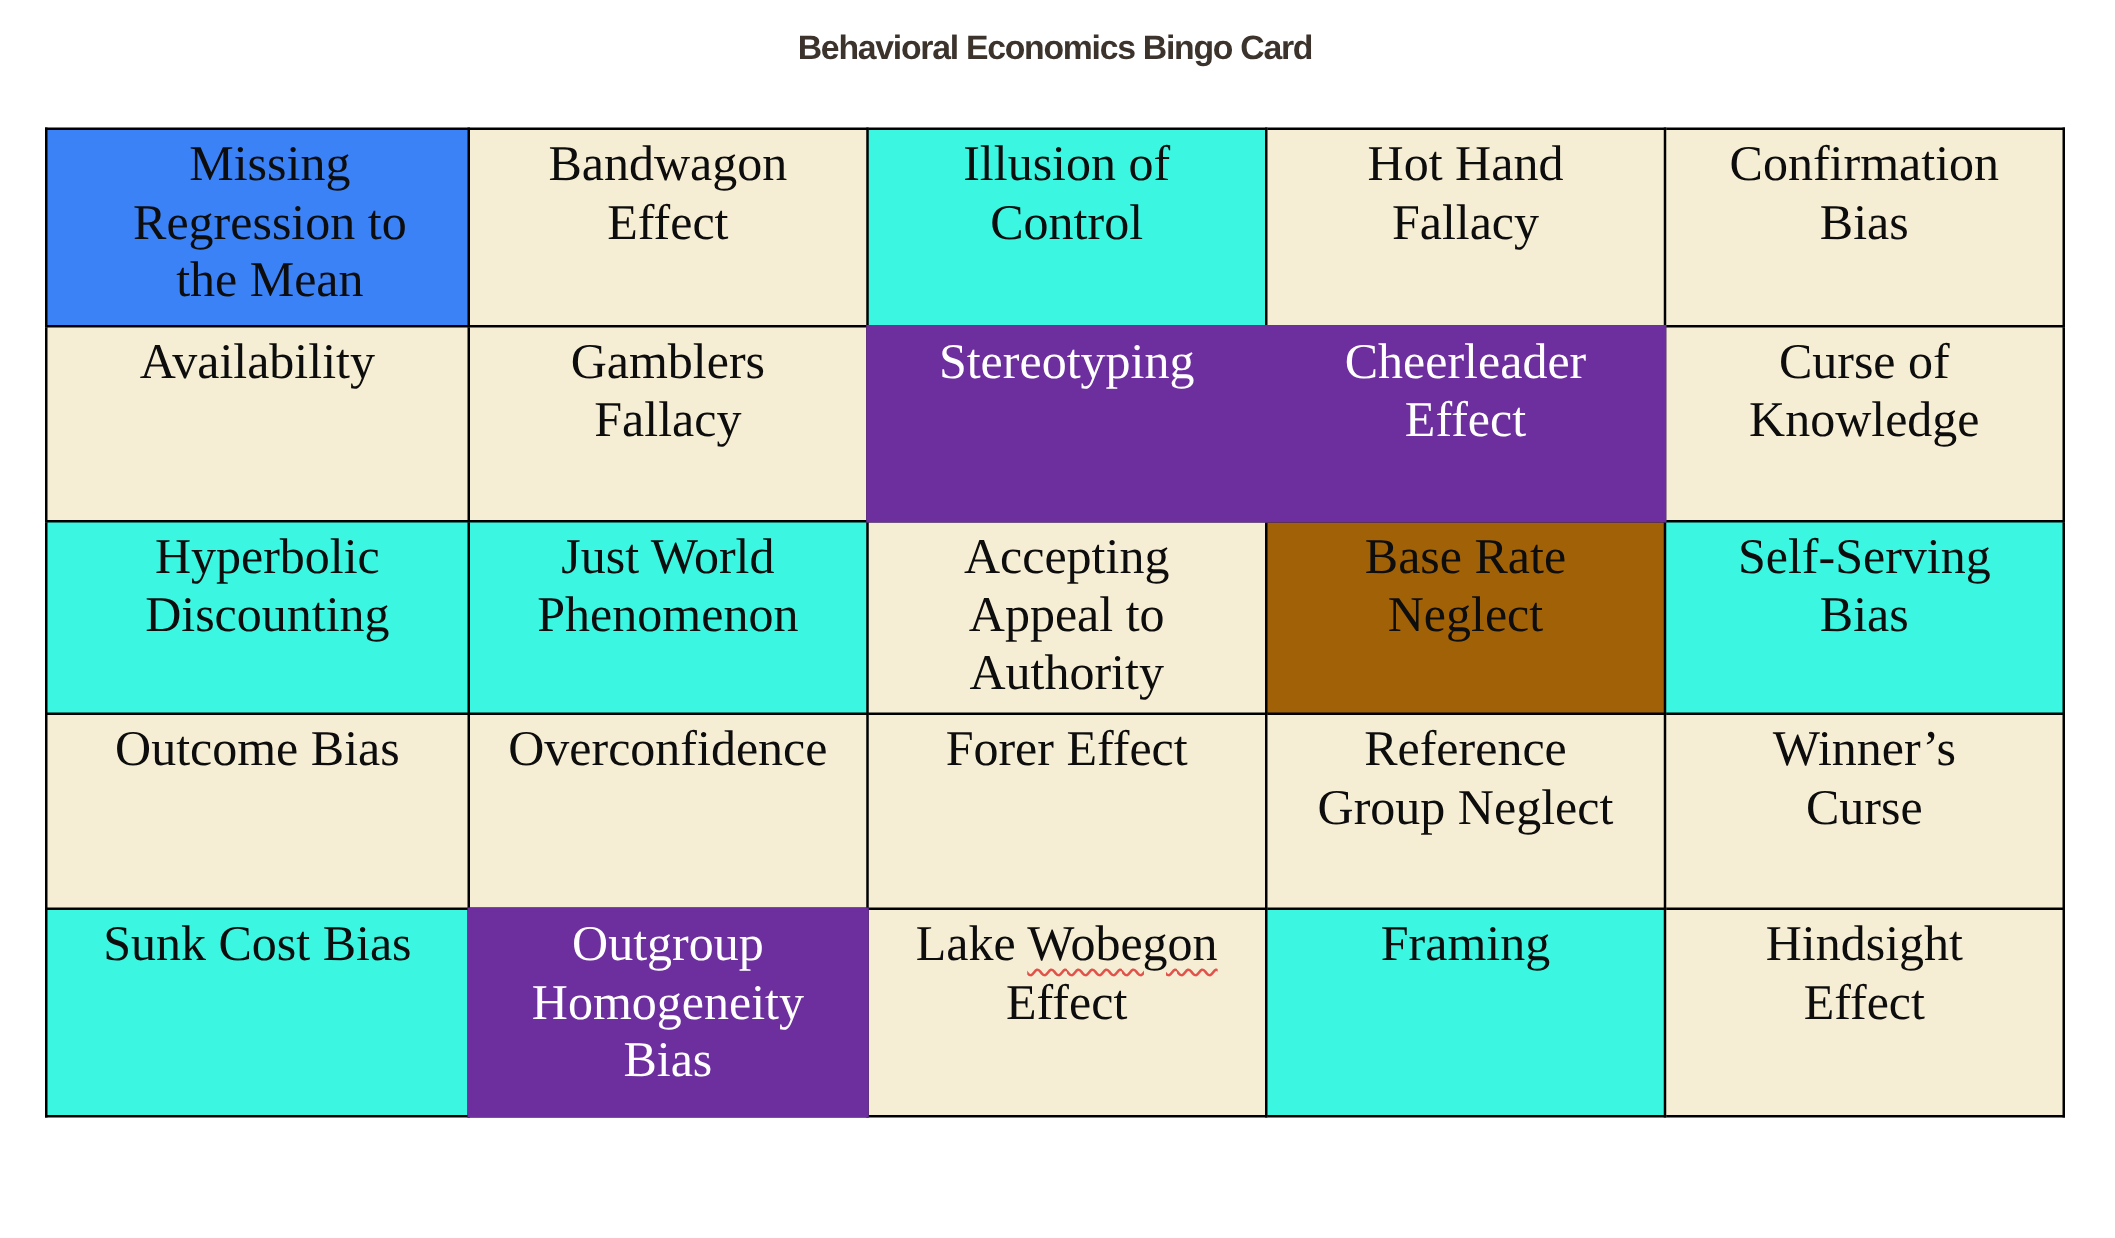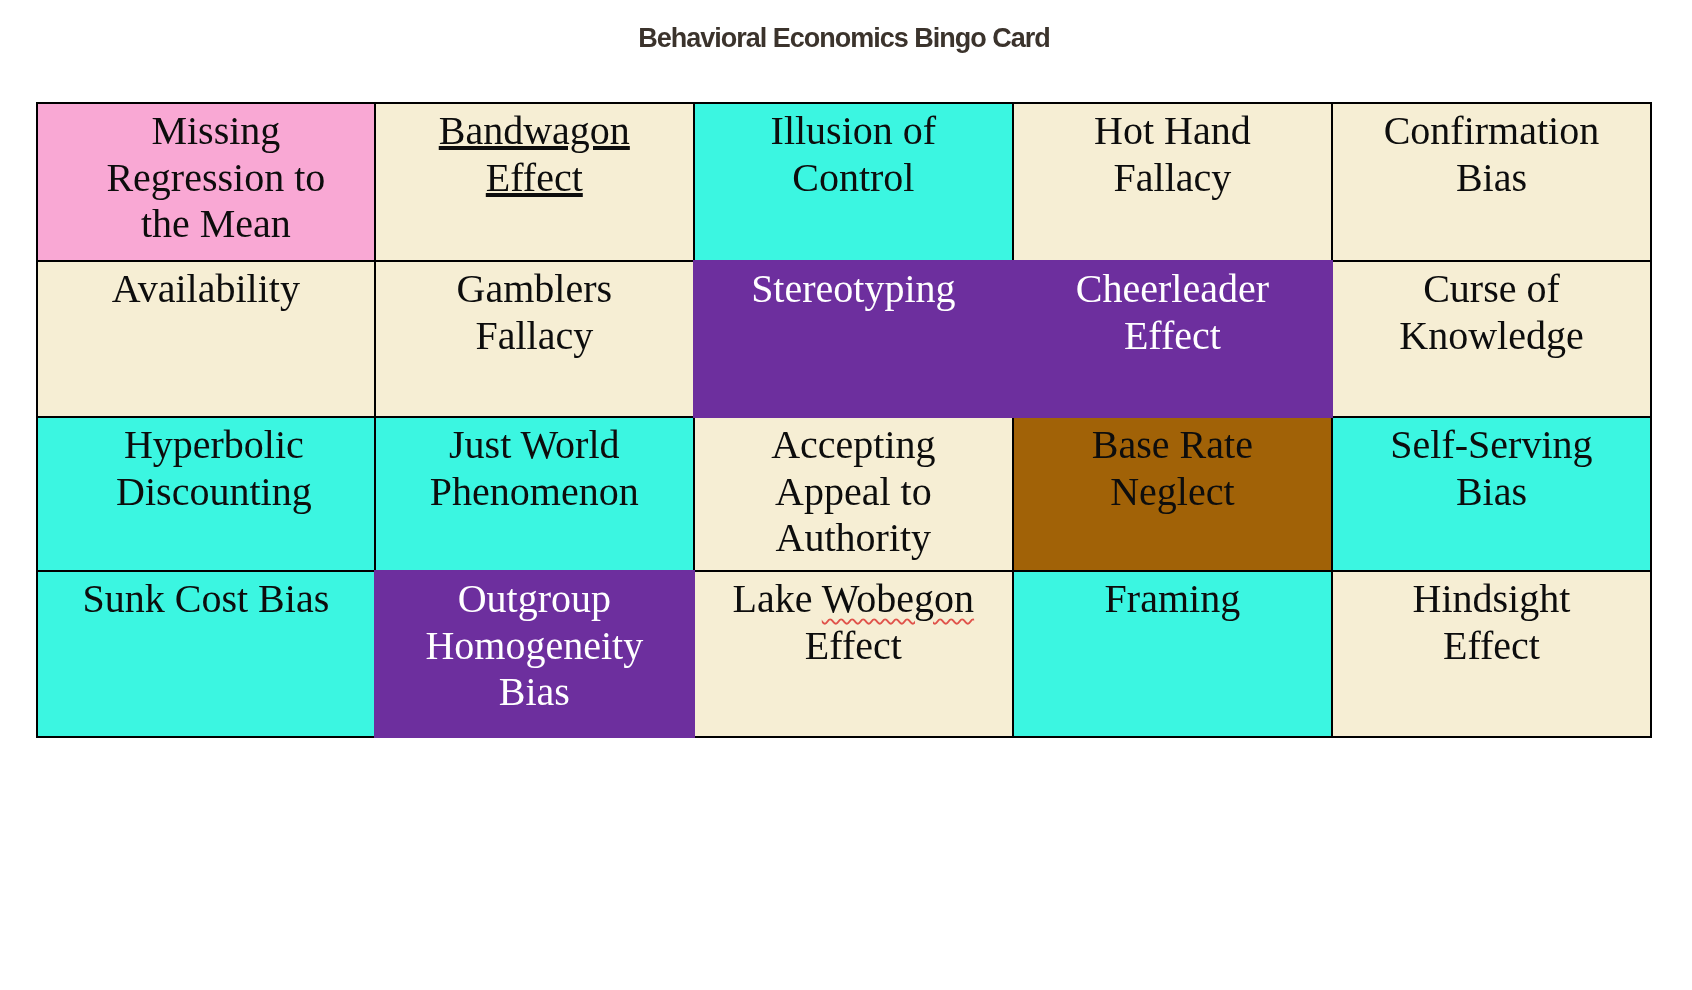--- a/index.html
+++ b/index.html
@@ -61,24 +61,24 @@
 </head>
 <body>
 
 <div class="page">
 
   <h1 class="card-title">Behavioral Economics Bingo Card</h1>
 
   <table class="bingo">
     <tbody>
         <tr class="row-1">
-      <td style="background: #f9a8d4; padding-left: 28px;"><span class="cell-text">Missing
+      <td style="background: #3b82f6; padding-left: 28px;"><span class="cell-text">Missing
 Regression to
 the Mean</span></td>
-      <td style="background: rgb(246, 238, 212); text-decoration: underline;"><span class="cell-text">Bandwagon
+      <td style="background: rgb(246, 238, 212);"><span class="cell-text">Bandwagon
 Effect</span></td>
       <td style="background: rgb(59, 246, 225);"><span class="cell-text">Illusion of
 Control</span></td>
       <td style="background: rgb(246, 238, 212);"><span class="cell-text">Hot Hand
 Fallacy</span></td>
       <td style="background: rgb(246, 238, 212);"><span class="cell-text">Confirmation
 Bias</span></td>
     </tr>
     <tr class="row-2">
       <td style="background: rgb(246, 238, 212);"><span class="cell-text">Availability</span></td>
@@ -96,20 +96,29 @@
       <td style="background: rgb(59, 246, 225);"><span class="cell-text">Just World
 Phenomenon</span></td>
       <td style="background: rgb(246, 238, 212);"><span class="cell-text">Accepting
 Appeal to
 Authority</span></td>
       <td style="background: #a16207;"><span class="cell-text">Base Rate
 Neglect</span></td>
       <td style="background: rgb(59, 246, 225);"><span class="cell-text">Self-Serving
 Bias</span></td>
     </tr>
+    <tr class="row-4">
+      <td style="background: rgb(246, 238, 212);"><span class="cell-text">Outcome Bias</span></td>
+      <td style="background: rgb(246, 238, 212);"><span class="cell-text">Overconfidence</span></td>
+      <td style="background: rgb(246, 238, 212);"><span class="cell-text">Forer Effect</span></td>
+      <td style="background: rgb(246, 238, 212);"><span class="cell-text">Reference
+Group Neglect</span></td>
+      <td style="background: rgb(246, 238, 212);"><span class="cell-text">Winner’s
+Curse</span></td>
+    </tr>
     <tr class="row-5">
       <td style="background: rgb(59, 246, 225);"><span class="cell-text">Sunk Cost Bias</span></td>
       <td style="background: rgb(109, 47, 158); color: rgb(255, 255, 255); outline: rgb(109, 47, 158) solid 3px; outline-offset: -2px;"><span class="cell-text">Outgroup
 Homogeneity
 Bias</span></td>
       <td class="align-left" style="background: rgb(246, 238, 212);"><span class="cell-text"><span>Lake </span><span class="misspelled" style="text-decoration-color: rgb(224, 82, 74);">Wobegon</span><span>
 Effect</span></span></td>
       <td style="background: rgb(59, 246, 225);"><span class="cell-text">Framing</span></td>
       <td style="background: rgb(246, 238, 212); margin-left: 40px;"><span class="cell-text">Hindsight
 Effect</span></td>

